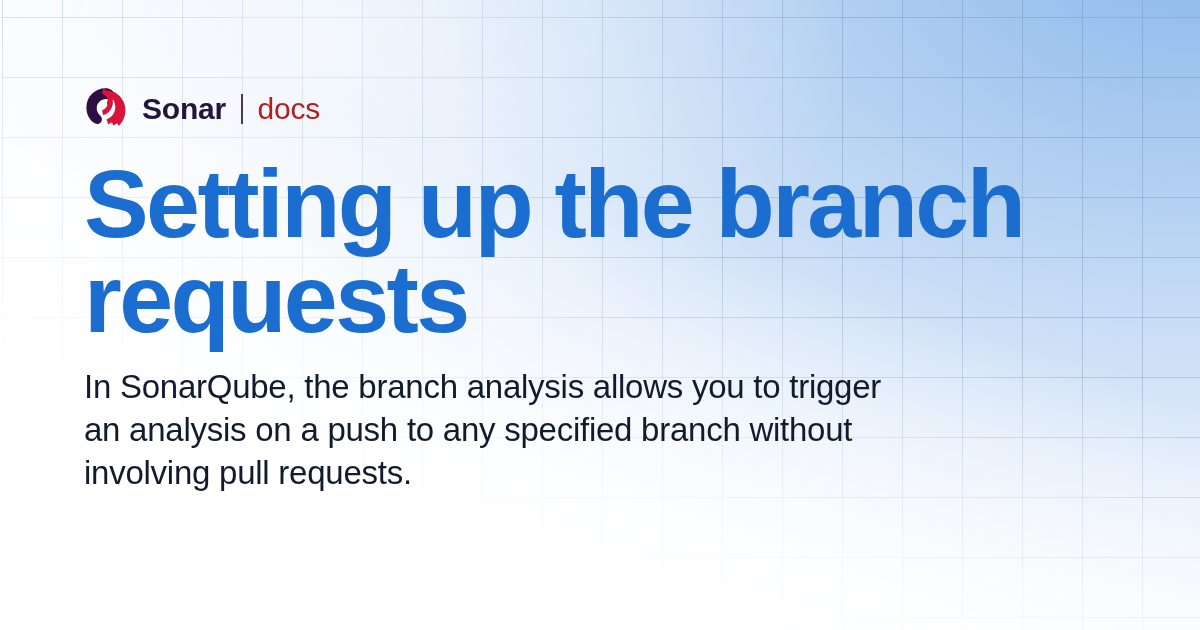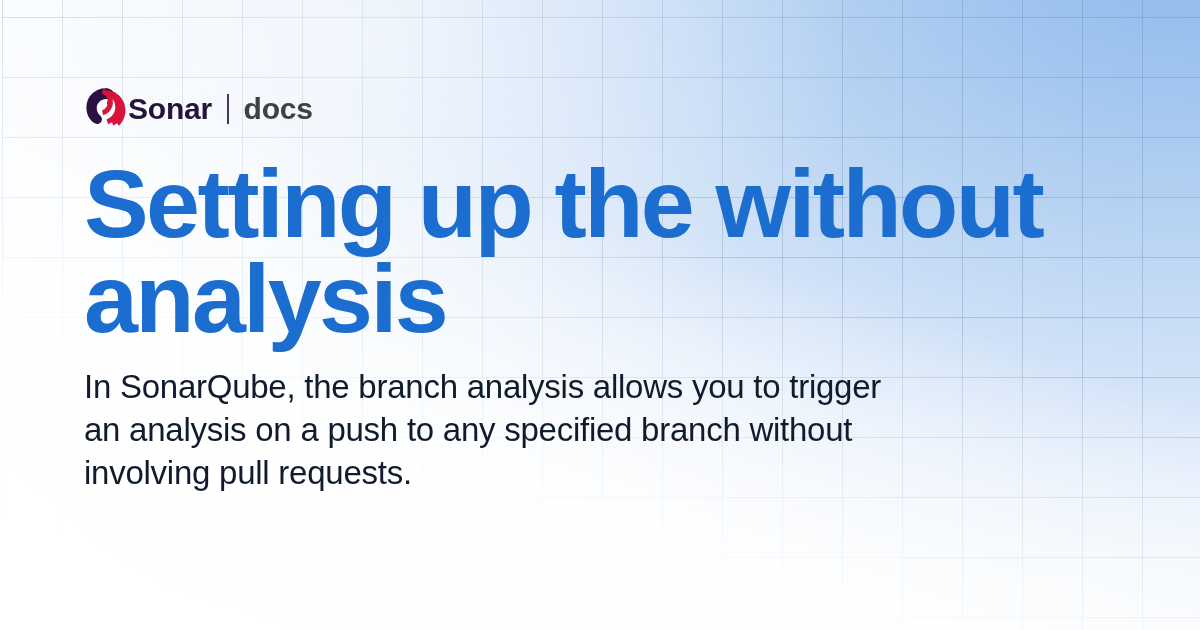--- a/index.html
+++ b/index.html
@@ -84,38 +84,39 @@
     position:absolute;
     left:84px; top:0;
     width:1060px; height:630px;
   }
 
   
   .brand{
     position:absolute;
     left:0; top:86px;
     display:flex; align-items:center;
+    gap:14px;
     height:46px;
   }
   .brand-logo{ display:block; width:44px; height:44px; flex:0 0 auto; }
   .brand-wordmark{
     display:flex; align-items:center; gap:15px;
     font-size:30px; font-weight:700;
     letter-spacing:-0.2px;
     color:#25143c;
     line-height:1;
   }
   .brand-name{ color:#25143c; }
   .brand-divider{
     display:block;
     width:1.5px; height:30px;
     background:#4a3560;
     flex:0 0 auto;
   }
-  .brand-product{ color:#404040; font-weight:700; }
+  .brand-product{ color:#b91c1c; font-weight:400; }
 
   
   .headline{
     position:absolute;
     left:0; top:156px;
     width:980px;
     font-size:97px;
     font-weight:700;
     line-height:0.98;
     letter-spacing:-2.6px;
@@ -161,18 +162,18 @@
           <path fill="#d8143a" d="M33.9 7.6c4.6 3.7 7.5 9.5 7.5 16.0 0 6.0-2.5 11.4-6.5 15.1l-2.8-3.6c3.1-2.9 5.1-7.2 5.1-11.9 0-4.9-2.1-9.3-5.4-12.3z"></path>
         </svg>
       </span>
       <span class="brand-wordmark">
         <span class="brand-name">Sonar</span>
         <span class="brand-divider"></span>
         <span class="brand-product">docs</span>
       </span>
     </div>
 
-    <h1 class="headline">Setting up the without analysis</h1>
+    <h1 class="headline">Setting up the branch requests</h1>
 
     <p class="subhead">In SonarQube, the branch analysis allows you to trigger an analysis on a push to any specified branch without involving pull requests.</p>
 
   </div>
 </div>
 
 </body></html>

